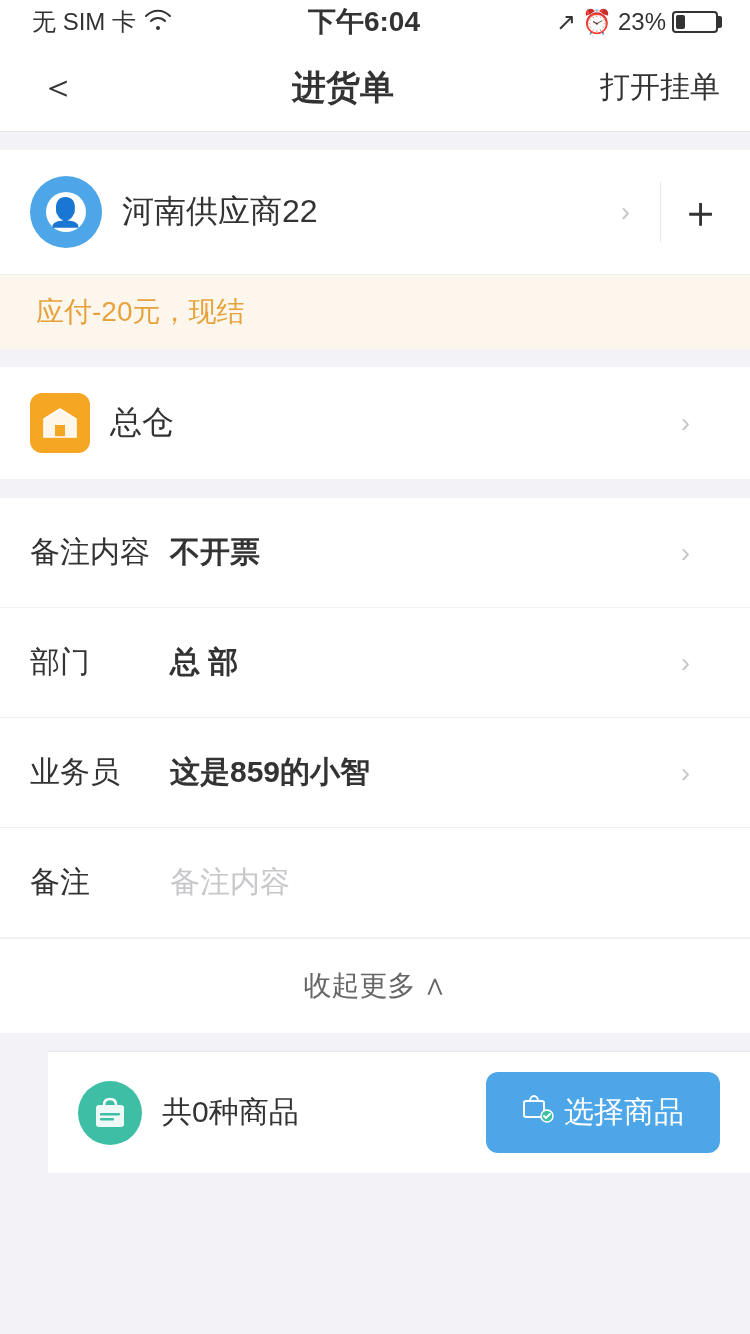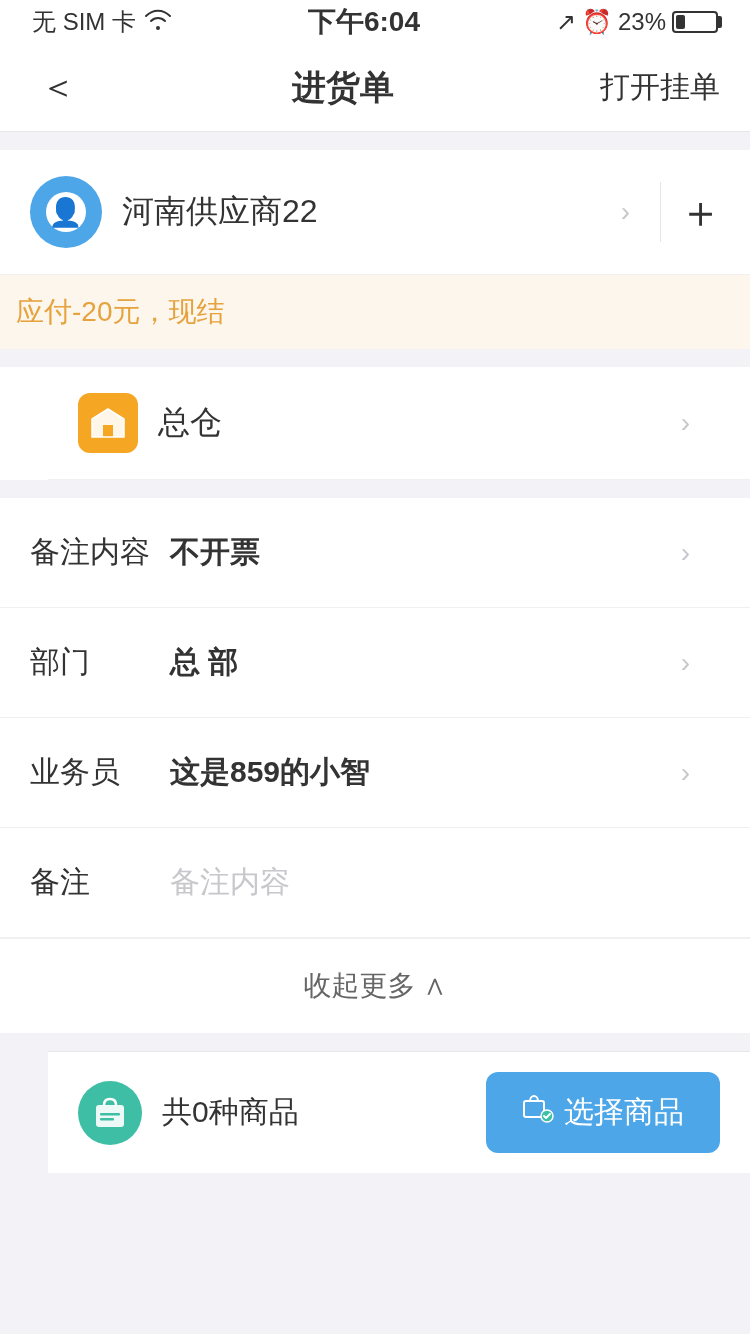--- a/index.html
+++ b/index.html
@@ -161,33 +161,32 @@
       font-size: 44px;
       color: #333;
       border-left: 1px solid #e5e5ea;
       padding-left: 20px;
       cursor: pointer;
     }
 
     
     .notice-banner {
       background: #fdf6ec;
-      padding: 18px 16px;
+      padding: 18px 36px;
       font-size: 28px;
       color: #e6a23c;
     }
 
     
     .row-item {
       display: flex;
       align-items: center;
       padding: 26px 30px;
       background: #fff;
       border-bottom: 1px solid #f0f0f0;
-      margin-left: 48px;
     }
     .warehouse-icon {
       width: 60px;
       height: 60px;
       border-radius: 12px;
       background: #f5a623;
       display: flex;
       align-items: center;
       justify-content: center;
       margin-right: 20px;

